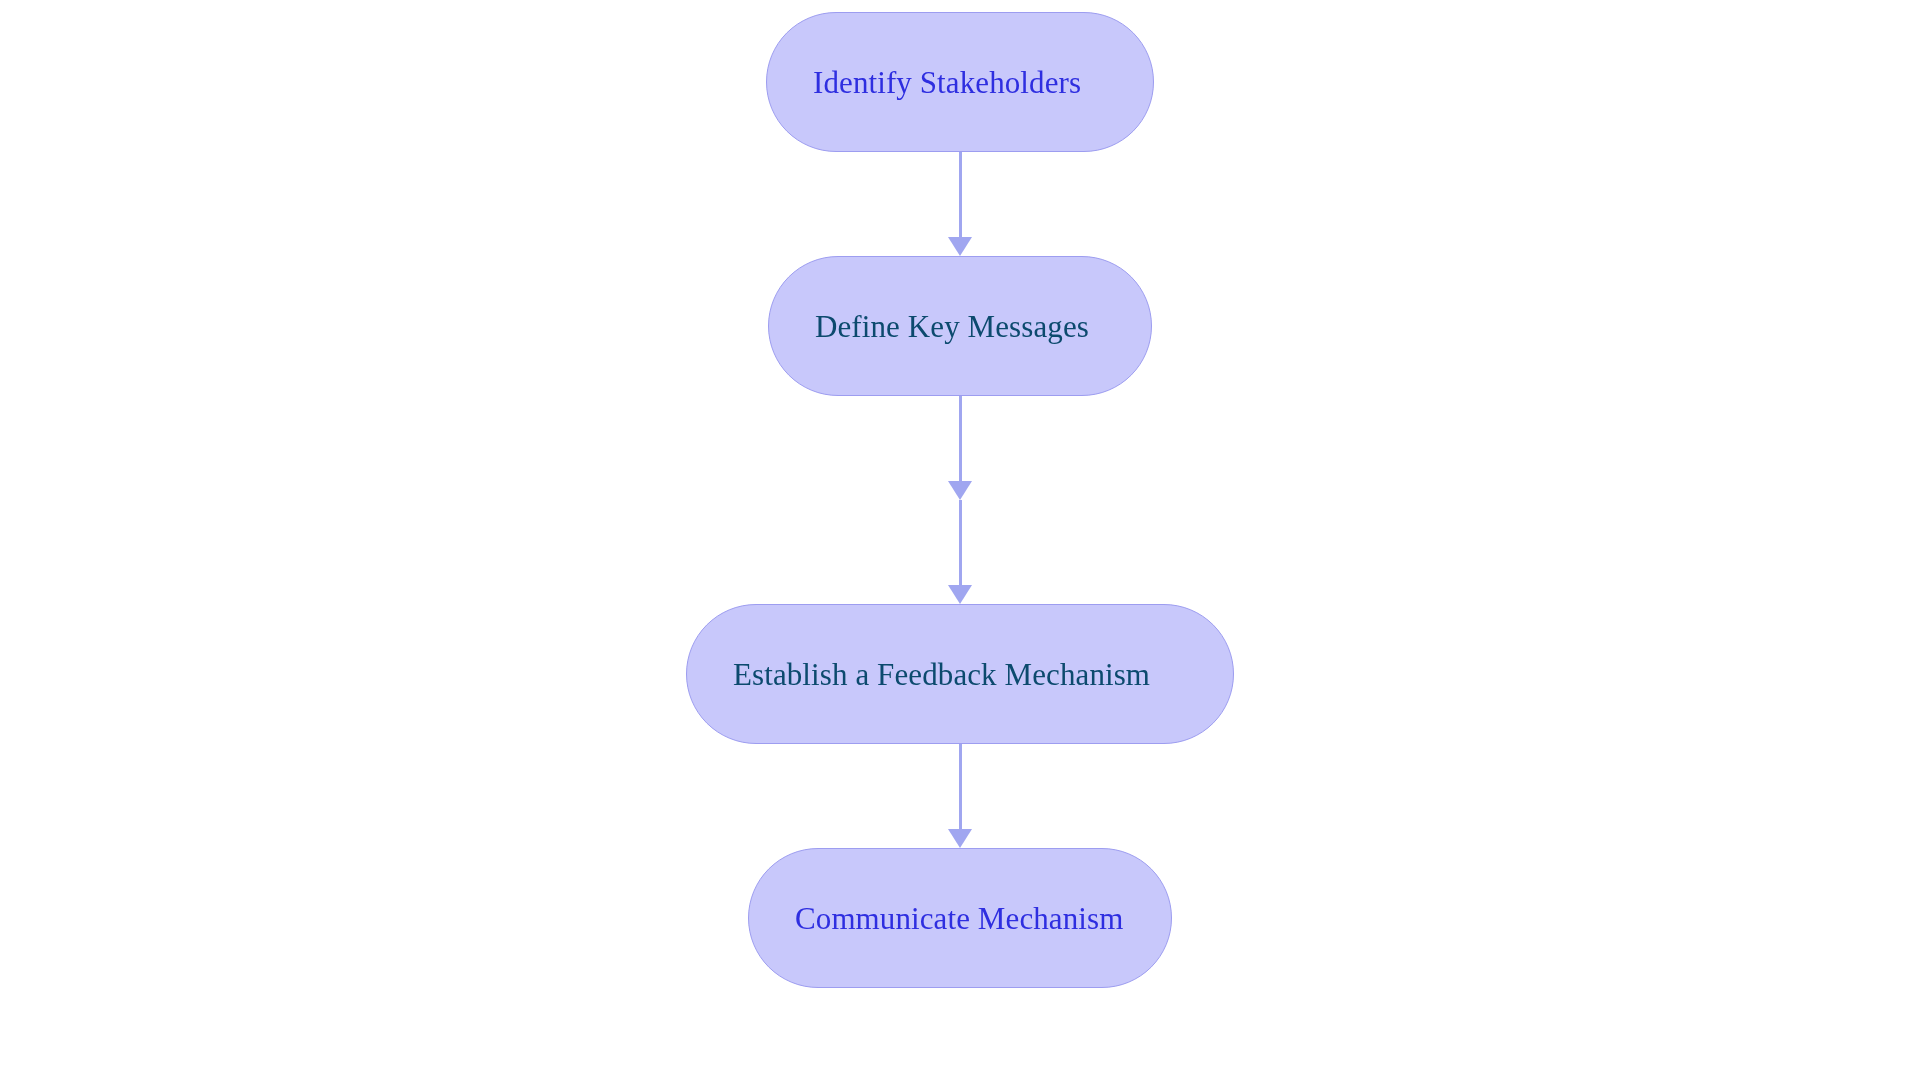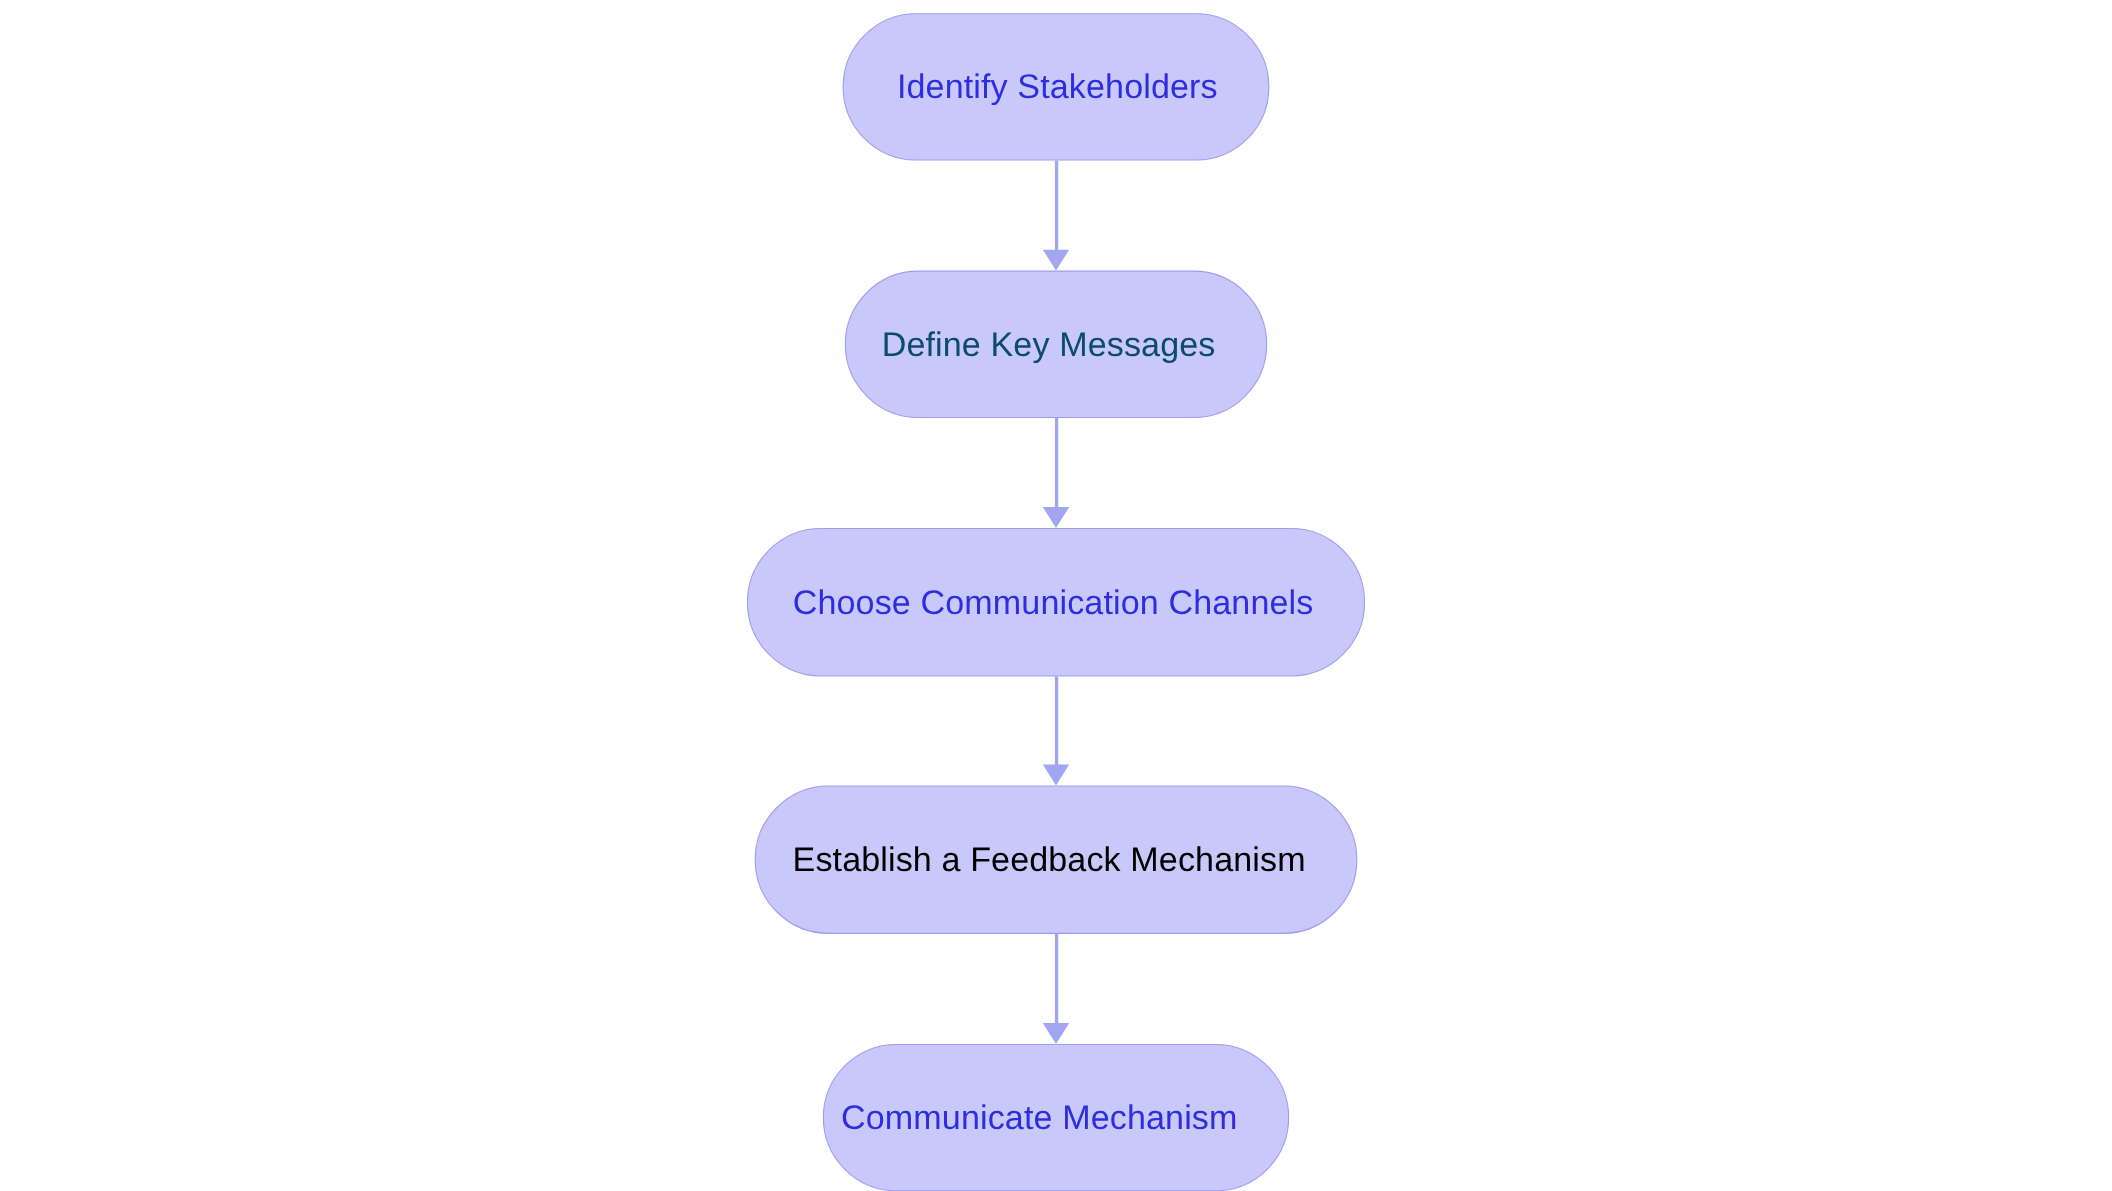--- a/index.html
+++ b/index.html
@@ -32,28 +32,29 @@
     flex-direction: column;
     align-items: center;
     justify-content: flex-start;
   }
 
   
   .node {
     box-sizing: border-box;
     display: flex;
     align-items: center;
-    justify-content: flex-end;
+    justify-content: flex-start;
     background: #c8c8fb;
     border: 1.6px solid #9d9df0;
     border-radius: 999px;
     color: #2e2ee0;
     height: 140px;
     padding: 0 46px;
     white-space: nowrap;
+    font-family: Liberation Serif, serif;
   }
 
   .node-label {
     font-size: 31px;
     line-height: 1;
     color: #2e2ee0;
     letter-spacing: 0.1px;
     font-weight: 400;
     white-space: nowrap;
   }
@@ -114,31 +115,28 @@
 
     <div class="node node-w2" style="background: rgb(200, 200, 251); border-color: rgb(157, 157, 240); color: rgb(46, 46, 224);">
       <span class="node-label" style="color: #0c4a6e;">Define Key Messages</span>
     </div>
 
     <div class="connector gap-2">
       <div class="connector-line" style="background: rgb(160, 166, 240);"></div>
       <div class="connector-arrow" style="border-top-color: rgb(160, 166, 240);"></div>
     </div>
 
-    <div class="node node-w3" style="background: rgb(200, 200, 251); border-color: rgb(157, 157, 240); color: rgb(46, 46, 224);">
-      <span class="node-label" style="color: rgb(46, 46, 224);">Choose Communication Channels</span>
-    </div>
 
     <div class="connector gap-3">
       <div class="connector-line" style="background: rgb(160, 166, 240);"></div>
       <div class="connector-arrow" style="border-top-color: rgb(160, 166, 240);"></div>
     </div>
 
     <div class="node node-w4" style="background: rgb(200, 200, 251); border-color: rgb(157, 157, 240); color: rgb(46, 46, 224);">
-      <span class="node-label" style="color: #000000;">Establish a Feedback Mechanism</span>
+      <span class="node-label" style="color: #0c4a6e;">Establish a Feedback Mechanism</span>
     </div>
 
     <div class="connector gap-4">
       <div class="connector-line" style="background: rgb(160, 166, 240);"></div>
       <div class="connector-arrow" style="border-top-color: rgb(160, 166, 240);"></div>
     </div>
 
     <div class="node node-w5" style="background: rgb(200, 200, 251); border-color: rgb(157, 157, 240); color: rgb(46, 46, 224);">
       <span class="node-label" style="color: rgb(46, 46, 224);">Communicate Mechanism</span>
     </div>

